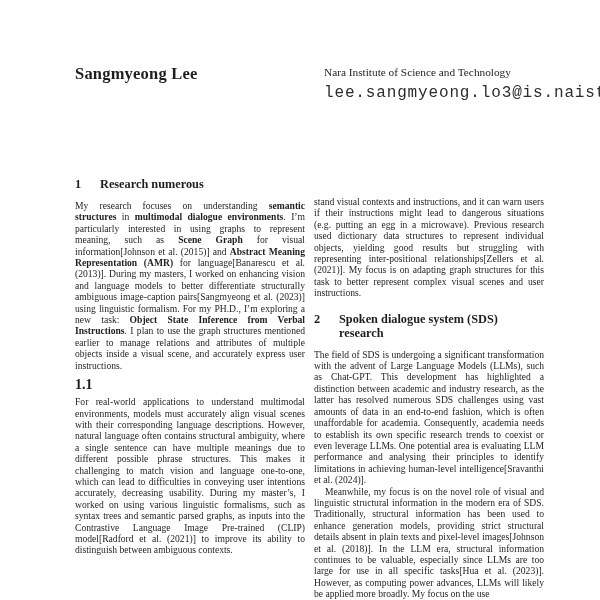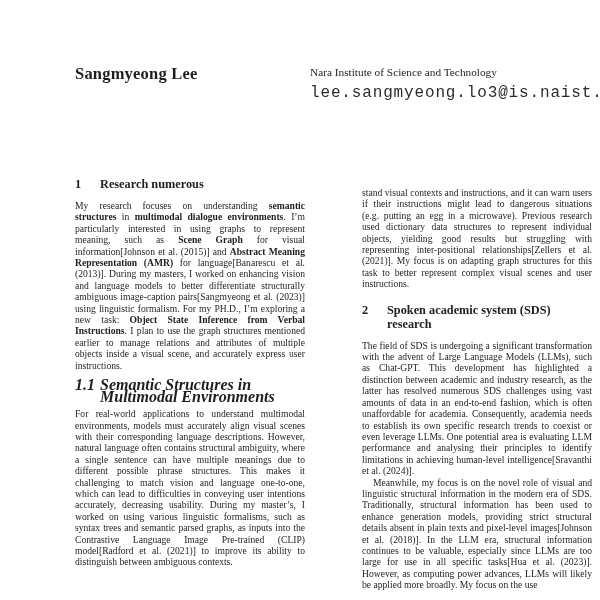--- a/index.html
+++ b/index.html
@@ -19,57 +19,56 @@
   .author {
     position: absolute;
     left: 75px;
     top: 64px;
     font-size: 16.5px;
     font-weight: bold;
     letter-spacing: 0.2px;
   }
   .affil {
     position: absolute;
-    left: 310px;
+    left: 324px;
     top: 65px;
     width: 236px;
     font-size: 11.3px;
     line-height: 14.2px;
   }
   .email {
     margin-top: 7px;
     font-family: "Liberation Mono", monospace;
     font-size: 16px;
     letter-spacing: 0.85px;
     color: #2c2c2c;
     white-space: nowrap;
   }
   .col {
     position: absolute;
     width: 230px;
     font-size: 9.6px;
     line-height: 11.4px;
   }
   .col-left  { left: 75px;  top: 177px; }
-  .col-right { left: 314px; top: 187px; margin-left: 48px; }
+  .col-right { left: 314px; top: 196px; }
   .col > :first-child { margin-top: 0; }
   .h1 {
     display: flex;
     font-weight: bold;
     font-size: 12.3px;
     line-height: 14px;
     margin: 13px 0 9px 0;
   }
   .h2 {
     display: flex;
     font-weight: bold;
-    font-size: 16px;
+    font-size: 14px;
     line-height: 12px;
     margin: 8px 0 5px 0;
-    font-style: italic;
   }
   .num { flex: 0 0 25px; }
   .htitle { flex: 1; }
   .para {
     margin: 0;
     text-align: justify;
   }
   .para.indent { text-indent: 11px; }
   .b { font-weight: bold; }
 </style>
@@ -83,26 +82,25 @@
     <div class="email">lee.sangmyeong.lo3@is.naist.jp</div>
   </div>
   <div class="col col-left">
       <div class="h1">
         <span class="num">1</span>
         <span class="htitle">Research numerous</span>
       </div>
       <p class="para"><span>My research focuses on understanding </span><span class="b">semantic structures</span><span> in </span><span class="b">multimodal dialogue environments</span><span>. I’m particularly interested in using graphs to represent meaning, such as </span><span class="b">Scene Graph</span><span> for visual information[Johnson et al. (2015)] and </span><span class="b">Abstract Meaning Representation (AMR)</span><span> for language[Banarescu et al. (2013)]. During my masters, I worked on enhancing vision and language models to better differentiate structurally ambiguous image-caption pairs[Sangmyeong et al. (2023)] using linguistic formalism. For my PH.D., I’m exploring a new task: </span><span class="b">Object State Inference from Verbal Instructions</span><span>. I plan to use the graph structures mentioned earlier to manage relations and attributes of multiple objects inside a visual scene, and accurately express user instructions.</span></p>
       <div class="h2">
         <span class="num">1.1</span>
-        <span class="htitle">Semantic Structures in Multimodal Environments</span>
       </div>
       <p class="para"><span>For real-world applications to understand multimodal environments, models must accurately align visual scenes with their corresponding language descriptions. However, natural language often contains structural ambiguity, where a single sentence can have multiple meanings due to different possible phrase structures. This makes it challenging to match vision and language one-to-one, which can lead to difficulties in conveying user intentions accurately, decreasing usability. During my master’s, I worked on using various linguistic formalisms, such as syntax trees and semantic parsed graphs, as inputs into the Contrastive Language Image Pre-trained (CLIP) model[Radford et al. (2021)] to improve its ability to distinguish between ambiguous contexts.</span></p>
     </div>
   <div class="col col-right">
       <p class="para"><span>stand visual contexts and instructions, and it can warn users if their instructions might lead to dangerous situations (e.g. putting an egg in a microwave). Previous research used dictionary data structures to represent individual objects, yielding good results but struggling with representing inter-positional relationships[Zellers et al. (2021)]. My focus is on adapting graph structures for this task to better represent complex visual scenes and user instructions.</span></p>
       <div class="h1">
         <span class="num">2</span>
-        <span class="htitle">Spoken academic system (SDS) research</span>
+        <span class="htitle">Spoken dialogue system (SDS) research</span>
       </div>
       <p class="para"><span>The field of SDS is undergoing a significant transformation with the advent of Large Language Models (LLMs), such as Chat-GPT. This development has highlighted a distinction between academic and industry research, as the latter has resolved numerous SDS challenges using vast amounts of data in an end-to-end fashion, which is often unaffordable for academia. Consequently, academia needs to establish its own specific research trends to coexist or even leverage LLMs. One potential area is evaluating LLM performance and analysing their principles to identify limitations in achieving human-level intelligence[Sravanthi et al. (2024)].</span></p>
       <p class="para indent"><span>Meanwhile, my focus is on the novel role of visual and linguistic structural information in the modern era of SDS. Traditionally, structural information has been used to enhance generation models, providing strict structural details absent in plain texts and pixel-level images[Johnson et al. (2018)]. In the LLM era, structural information continues to be valuable, especially since LLMs are too large for use in all specific tasks[Hua et al. (2023)]. However, as computing power advances, LLMs will likely be applied more broadly. My focus on the use</span></p>
     </div>
 </div>
 
 </body></html>

